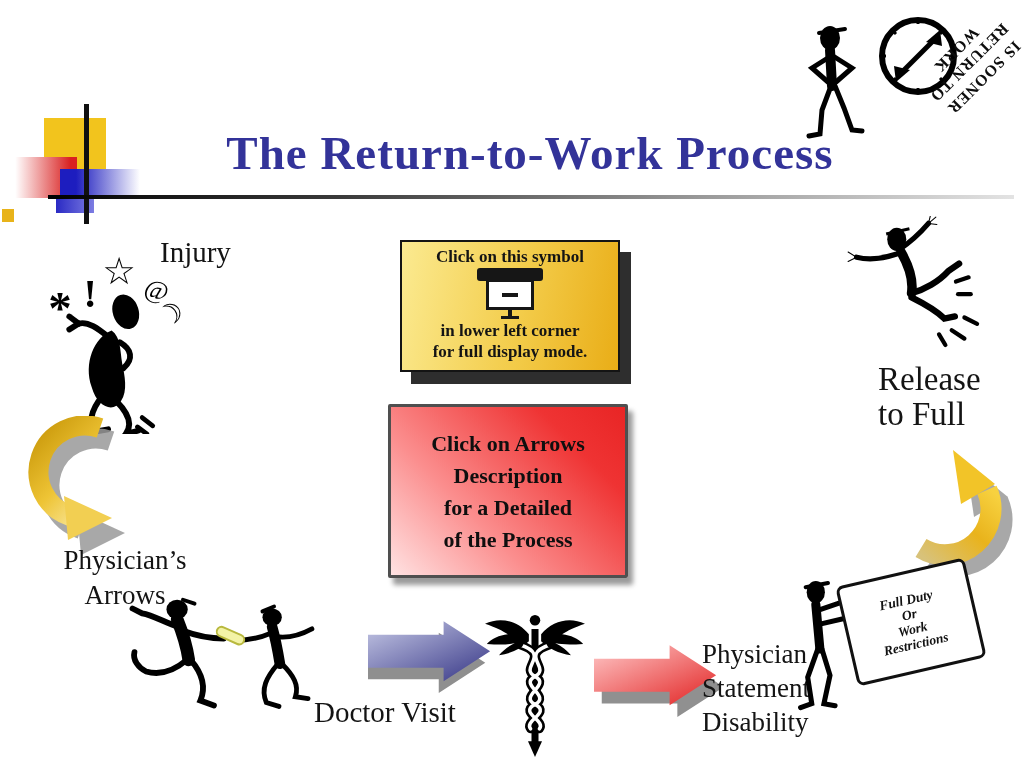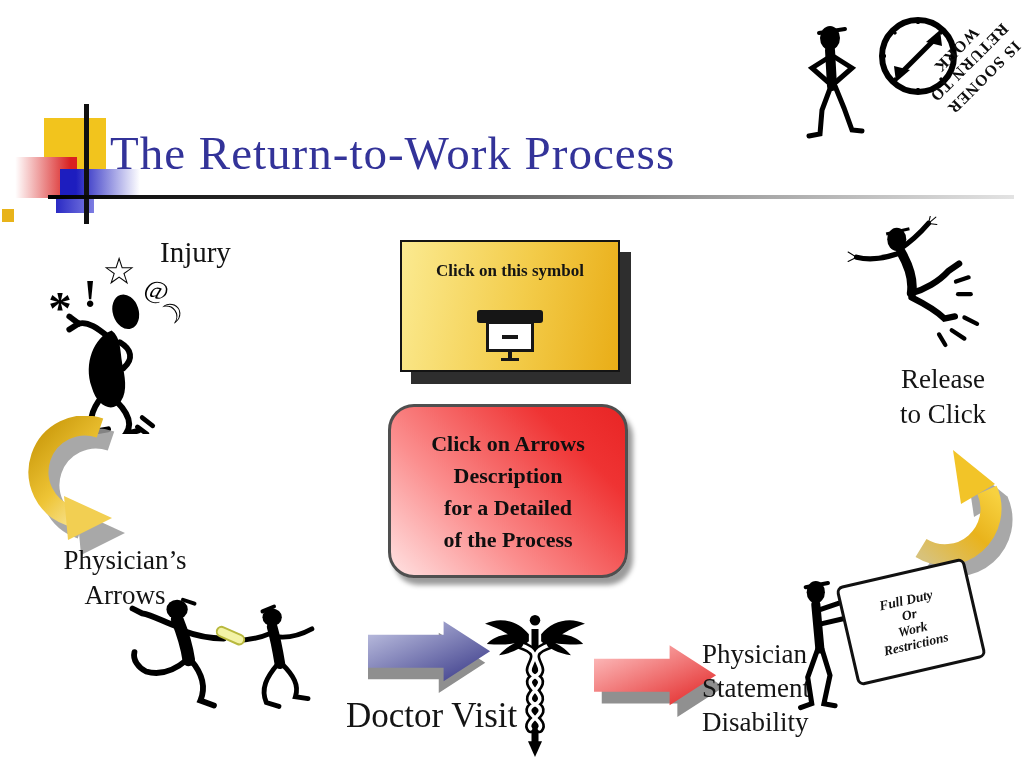--- a/index.html
+++ b/index.html
@@ -2,62 +2,62 @@
 <html><head>
 <meta charset="utf-8">
 <style>
   html,body{margin:0;padding:0;background:#fff;}
   #slide{position:relative;width:1024px;height:768px;background:#fff;overflow:hidden;
          font-family:"Liberation Serif",serif;}
   .abs{position:absolute;}
   .lbl{color:#141414;font-family:Liberation Serif, serif;}
 
   
-  #title{left:110px;top:126px;width:840px;text-align:left;font-size:47px;font-weight:normal;
+  #title{left:110px;top:126px;width:840px;text-align:center;font-size:47px;font-weight:bold;
          color:#333399;letter-spacing:1px;}
   #title-rule{left:48px;top:195px;width:966px;height:4px;
          background:linear-gradient(to right,#000 0%,#3a3a3a 30%,#9a9a9a 68%,#e3e3e3 100%);}
 
   
   #dec-yellow{left:44px;top:118px;width:62px;height:78px;background:#f2c41d;}
   #dec-red{left:12px;top:157px;width:65px;height:41px;background:linear-gradient(to left,#d92121 10%,#ffffff 95%);}
   #dec-blue{left:60px;top:169px;width:80px;height:30px;background:linear-gradient(to right,#1d1dbf 20%,#ffffff 100%);}
   #dec-blue2{left:56px;top:199px;width:38px;height:14px;background:linear-gradient(to right,#2a2ac4,#7d7de2);}
   #dec-gold-small{left:2px;top:209px;width:12px;height:13px;background:#e8b31a;}
   #dec-vline{left:84px;top:104px;width:5px;height:120px;background:#101010;}
 
   
   #stamp-text{left:893px;top:8px;width:155px;height:112px;transform:rotate(135deg);
       display:flex;flex-direction:column;align-items:center;justify-content:center;gap:3px;
       font-weight:bold;font-size:16px;letter-spacing:1px;color:#0d0d0d;text-align:center;}
 
   
   #lbl-injury{left:160px;top:236px;font-size:29px;}
   #lbl-packet{left:38px;top:543px;width:174px;text-align:center;font-size:27px;line-height:35px;}
-  #lbl-doctor{left:346px;top:696px;font-size:35px;}
+  #lbl-doctor{left:314px;top:696px;font-size:29px;}
   #lbl-pds{left:702px;top:637px;width:200px;font-size:27px;line-height:34px;}
-  #lbl-release{left:878px;top:362px;width:130px;text-align:center;font-size:27px;line-height:35px;}
+  #lbl-release{left:878px;top:362px;width:130px;text-align:left;font-size:33px;line-height:35px;}
 
   
   #info-box{left:400px;top:240px;width:220px;height:132px;border:2px solid #141414;
       background:linear-gradient(100deg,#fbea90 0%,#f3cc4a 55%,#e9ad17 100%);
       box-shadow:11px 12px 0 #2e2e2e;display:flex;flex-direction:column;align-items:center;
-      justify-content:space-between;padding:18px 4px 8px 4px;box-sizing:border-box;}
+      padding:4px 4px 8px 4px;box-sizing:border-box;}
   #info-box .t{font-weight:bold;font-size:17px;color:#141414;line-height:21px;text-align:center;}
   
   #screen-icon{display:flex;flex-direction:column;align-items:center;margin:1px 0;}
   #screen-icon .bar{width:66px;height:13px;background:#161616;border-radius:3px;}
   #screen-icon .scr{width:42px;height:25px;background:#fff;border:3px solid #161616;margin-top:-2px;
       display:flex;align-items:center;justify-content:center;}
   #screen-icon .dash{width:16px;height:4px;background:#161616;}
   #screen-icon .stem{width:4px;height:6px;background:#161616;}
   #screen-icon .base{width:18px;height:3px;background:#161616;}
 
   
-  #action-box{left:388px;top:404px;width:240px;height:174px;border-radius:26px;border:3px solid #4f4f4f;
+  #action-box{left:388px;top:404px;width:240px;height:174px;border-radius:2px;border:3px solid #4f4f4f;
       background:linear-gradient(45deg,#ffe2e2 0%,#fb8e8e 35%,#ef3333 78%,#e82525 100%);
       box-shadow:5px 7px 5px #9b9b9b;display:flex;flex-direction:column;align-items:center;
       justify-content:center;gap:3px;box-sizing:border-box;}
   #action-box .t{font-weight:bold;font-size:22px;color:#0f0f0f;line-height:29px;text-align:center;}
 
   
   #duty-sign{left:845px;top:571px;width:126px;height:96px;transform:rotate(-13deg);background:#fff;
       border:3px solid #111;border-radius:7px;display:flex;flex-direction:column;align-items:center;
       justify-content:center;}
   #duty-sign .t{font-style:italic;font-weight:bold;font-size:13.5px;line-height:15px;color:#111;
@@ -137,20 +137,24 @@
   <div class="abs" id="info-box">
     <div class="t">Click on this symbol</div>
     <div id="screen-icon">
       <div class="bar"></div>
       <div class="scr">
         <div class="dash"></div>
       </div>
       <div class="stem"></div>
       <div class="base"></div>
     </div>
+    <div>
+      <div class="t">in lower left corner</div>
+      <div class="t">for full display mode.</div>
+    </div>
   </div>
 
   <div class="abs" id="action-box">
     <div class="t">Click on Arrows</div>
     <div class="t">Description</div>
     <div class="t">for a Detailed</div>
     <div class="t">of the Process</div>
   </div>
 
   <svg class="abs" style="left:845px;top:216px" width="150" height="148" viewBox="0 0 140 140">
@@ -171,21 +175,21 @@
     <g stroke="#000" stroke-width="4" stroke-linecap="round">
       <path d="M104,62 L116,58"></path>
         <path d="M106,74 L118,74"></path>
       <path d="M100,108 L112,116"></path>
         <path d="M88,112 L94,122"></path>
         <path d="M112,96 L124,102"></path>
     </g>
   </svg>
   <div class="abs lbl" id="lbl-release">
     <div>Release</div>
-    <div>to Click</div>
+    <div>to Full</div>
   </div>
 
   <svg class="abs" style="left:895px;top:436px" width="128" height="140" viewBox="0 0 128 140">
     <defs>
       <linearGradient id="goldR" x1="0" y1="1" x2="1" y2="0">
         <stop offset="0" stop-color="#d8c27a"></stop>
           <stop offset="0.55" stop-color="#e9b31c"></stop>
           <stop offset="1" stop-color="#f7d13f"></stop>
       </linearGradient>
     </defs>

